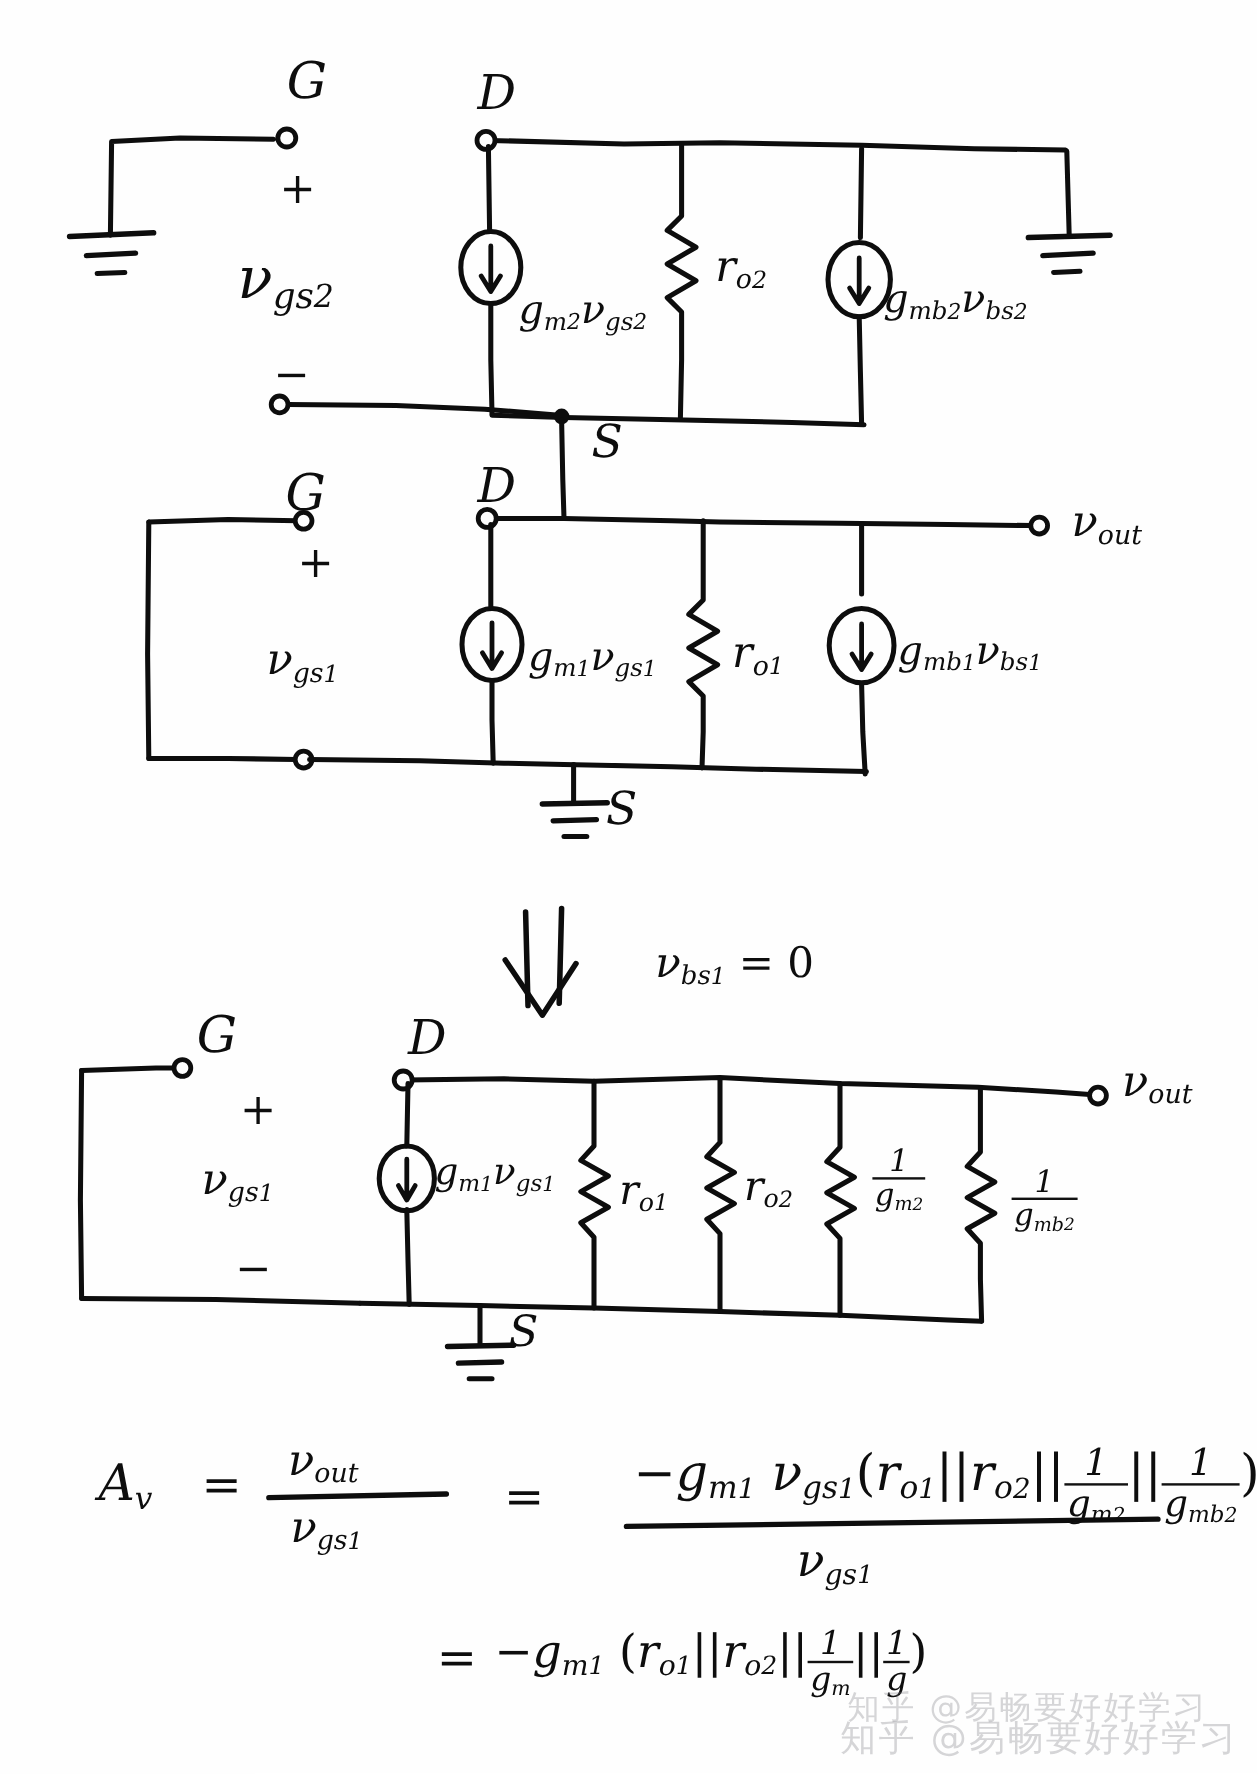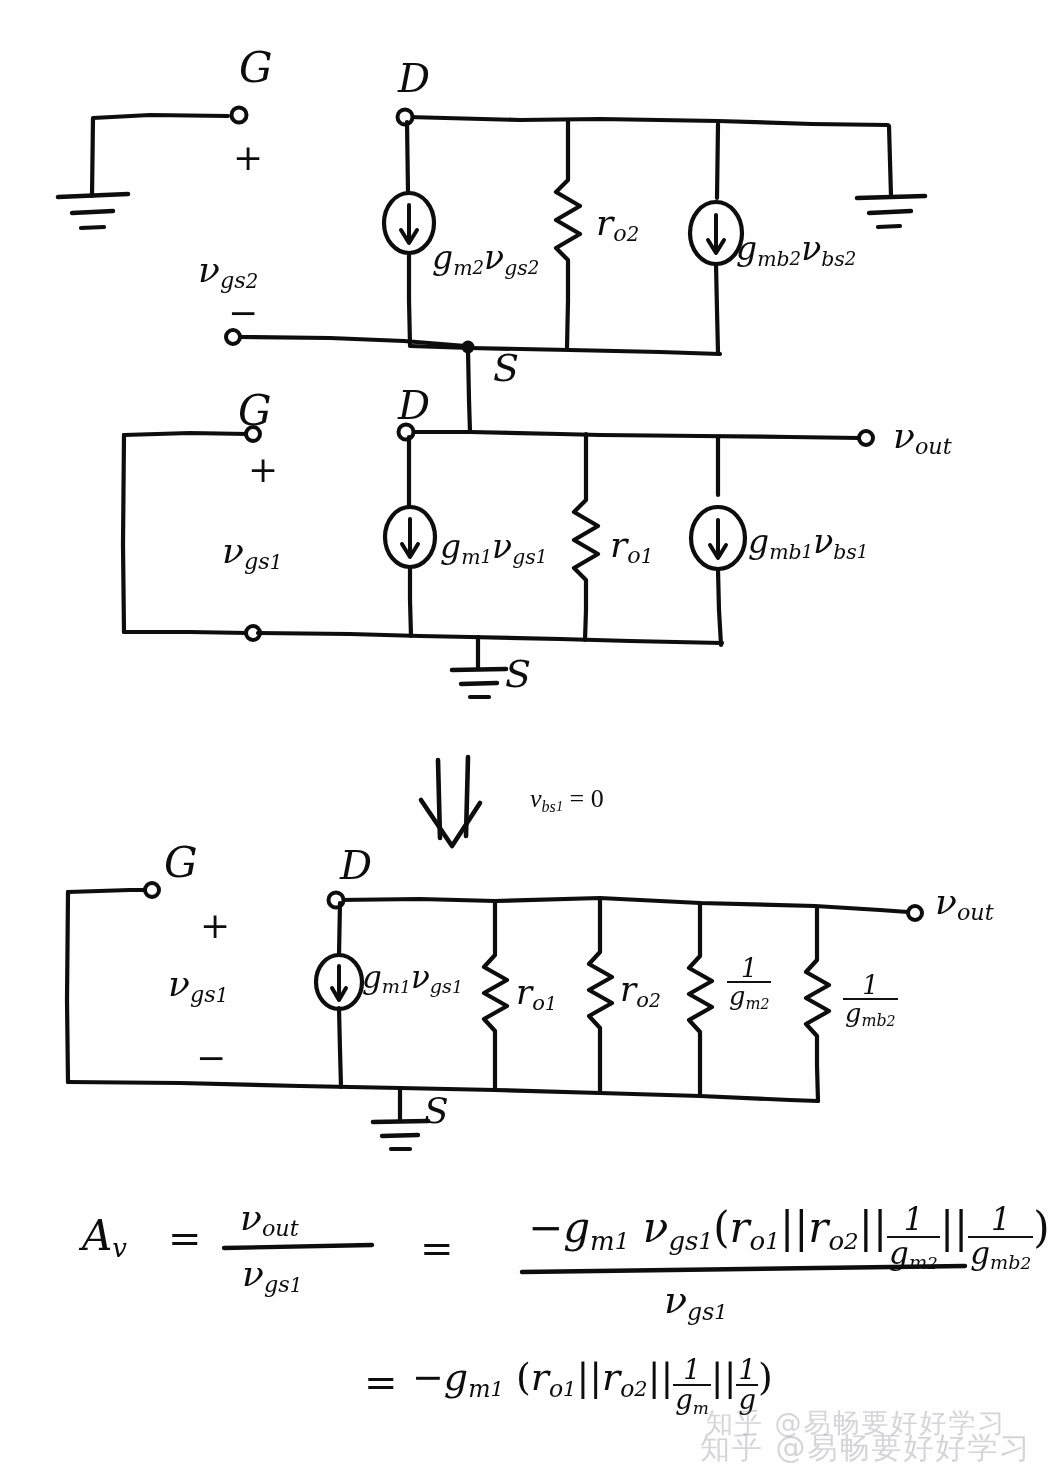--- a/index.html
+++ b/index.html
@@ -130,21 +130,21 @@
     </g>
   </svg>
 
   <div class="lbl" style="left:239px;top:47px;font-size:42px;"><span>G</span></div>
   <div class="lbl" style="left:398px;top:58px;font-size:40px;"><span>D</span></div>
   <div class="lbl" style="left:493px;top:349px;font-size:38px;"><span>S</span></div>
 
   <div class="lbl" style="left:233px;top:140px;font-size:36px;font-style:normal;"><span>+</span></div>
   <div class="lbl" style="left:228px;top:295px;font-size:36px;font-style:normal;"><span>−</span></div>
 
-  <div class="lbl" style="left:198px;top:208px;font-size:36px;margin-top:44px;">
+  <div class="lbl" style="left:198px;top:208px;font-size:48px;">
     <span>ν</span><span class="sub">gs</span><span class="sub2">2</span>
   </div>
 
   <div class="lbl" style="left:432px;top:218px;font-size:33px;margin-top:23px;">
     <span>g</span><span class="sub">m</span><span class="sub2">2</span><span>ν</span><span class="sub">gs</span><span class="sub2">2</span>
   </div>
 
   <div class="lbl" style="left:596px;top:205px;font-size:36px;">
     <span>r</span><span class="sub">o</span><span class="sub2">2</span>
   </div>
@@ -172,21 +172,21 @@
   </div>
 
   <div class="lbl" style="left:748px;top:525px;font-size:33px;">
     <span>g</span><span class="sub">mb</span><span class="sub2">1</span><span>ν</span><span class="sub">bs</span><span class="sub2">1</span>
   </div>
 
   <div class="lbl" style="left:893px;top:418px;font-size:36px;">
     <span>ν</span><span class="sub">out</span>
   </div>
 
-  <div class="lbl" style="left:530px;top:786px;font-size:26px;font-family:Liberation Serif, serif;">
+  <div class="lbl" style="left:546px;top:786px;font-size:35px;">
     <span>ν</span><span class="sub">bs</span><span class="sub2">1</span>&nbsp;<span style="font-style:normal;">= 0</span>
   </div>
 
   <div class="lbl" style="left:164px;top:842px;font-size:42px;"><span>G</span></div>
   <div class="lbl" style="left:340px;top:845px;font-size:40px;"><span>D</span></div>
   <div class="lbl" style="left:424px;top:1093px;font-size:36px;"><span>S</span></div>
 
   <div class="lbl" style="left:200px;top:908px;font-size:36px;font-style:normal;"><span>+</span></div>
   <div class="lbl" style="left:196px;top:1040px;font-size:36px;font-style:normal;"><span>−</span></div>
 

